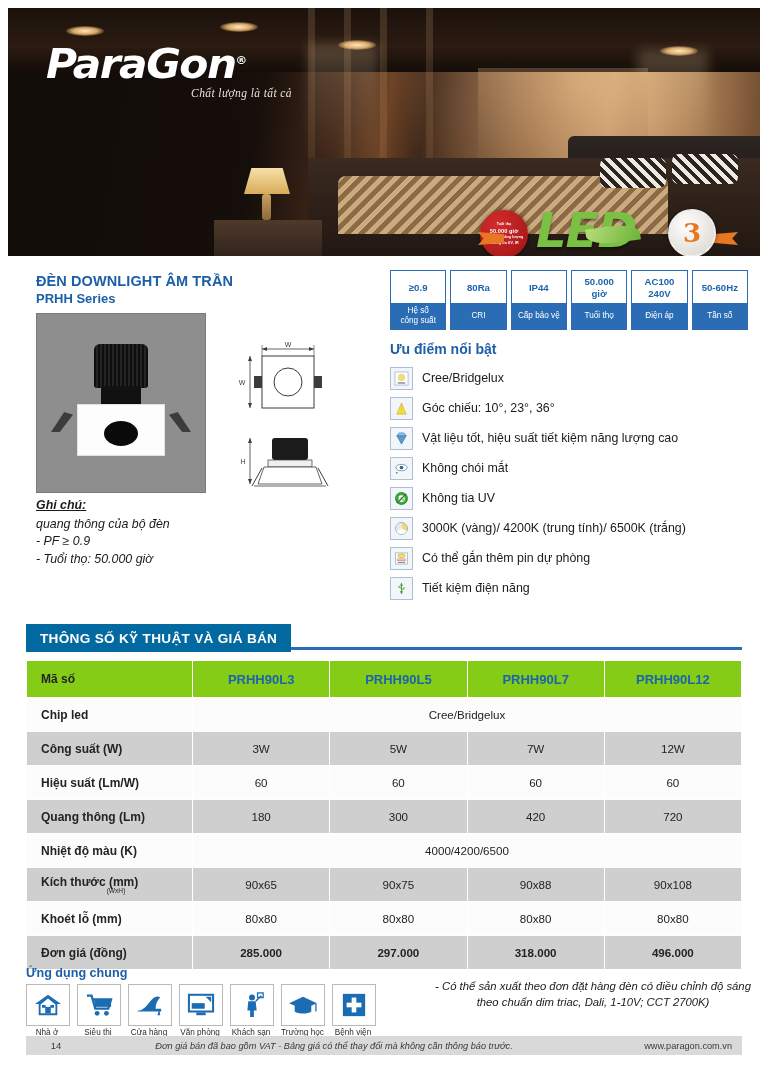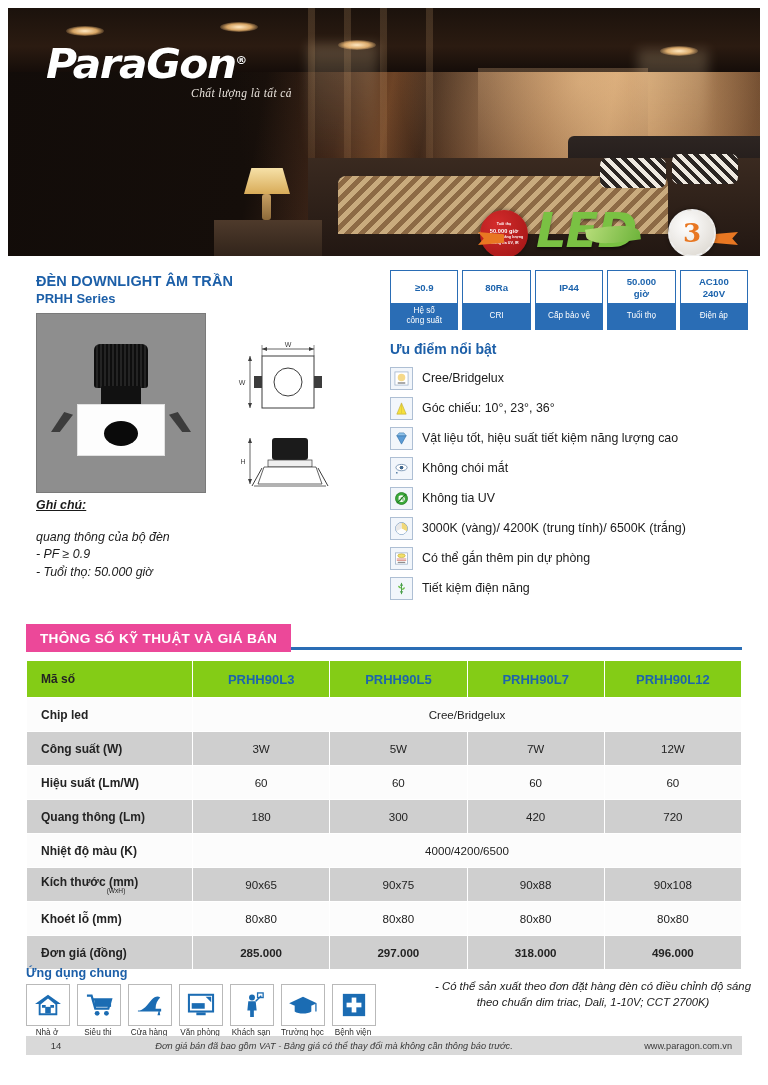--- a/index.html
+++ b/index.html
@@ -120,21 +120,21 @@
     clip-path:polygon(0 100%,60% 0,100% 14%,40% 100%);}
   .clip.l{left:14px;} .clip.r{right:14px;transform:scaleX(-1);}
 
   .draw{position:absolute;}
   .dw-top{left:228px;top:340px;width:124px;height:78px;}
   .dw-side{left:228px;top:432px;width:124px;height:62px;}
 
   .note{position:absolute;left:36px;top:497px;width:230px;
     font-family:"Liberation Sans", sans-serif;font-style:italic;
     font-size:12.4px;line-height:1.42;color:#1a1a1a;}
-  .note .hd{font-weight:bold;text-decoration:underline;display:block;margin-bottom:14px;}
+  .note .hd{font-weight:bold;text-decoration:underline;display:block;margin-bottom:1px;}
 
   
   .specbar{position:absolute;left:390px;top:270px;width:358px;display:flex;gap:4px;}
   .spec{flex:1;text-align:center;border:1px solid #2a6db5;}
   .spec .v{background:#fff;color:#1d64ad;font-size:9.6px;font-weight:bold;
     padding:4px 1px 3px;line-height:1.15;min-height:25px;
     display:flex;align-items:center;justify-content:center;}
   .spec .k{background:#2a6db5;color:#fff;font-size:8.2px;
     padding:3px 1px;line-height:1.18;min-height:20px;
     display:flex;align-items:center;justify-content:center;}
@@ -142,21 +142,21 @@
   
   .feat-hd{position:absolute;left:390px;top:341px;font-size:14px;font-weight:bold;color:#1c5fa8;}
   .feats{position:absolute;left:390px;top:363px;width:360px;}
   .feat{display:flex;align-items:center;gap:9px;height:30px;}
   .fico{width:21px;height:21px;flex:0 0 21px;border:1px solid #aebfd4;
     background:#f2f6fb;display:flex;align-items:center;justify-content:center;}
   .feat .tx{font-size:12.4px;color:#1b1b1b;white-space:nowrap;}
 
   
   .sec-hd{position:absolute;left:26px;top:624px;width:716px;height:26px;}
-  .sec-hd .bar{position:absolute;left:0;top:0;height:28px;background:#ec4899;
+  .sec-hd .bar{position:absolute;left:0;top:0;height:28px;background:#0369a1;
     display:flex;align-items:center;padding:0 14px;}
   .sec-hd .bar span{color:#fff;font-size:13.6px;font-weight:bold;letter-spacing:.3px;}
   .sec-hd .rule{position:absolute;left:0;right:0;bottom:0;height:3px;background:#2a6db5;}
 
   table.spec-table{position:absolute;left:26px;top:660px;width:716px;border-collapse:collapse;
     table-layout:fixed;}
   table.spec-table td{border:1px solid #ffffff;height:31px;text-align:center;
     font-size:11.6px;color:#232323;}
   table.spec-table td.lab{text-align:left;padding-left:14px;font-weight:bold;font-size:12px;width:150px;}
   tr.hdr td{background:#84cc16;height:34px;}
@@ -305,20 +305,24 @@
     <div class="spec">
       <div class="v" style="white-space:pre-line">50.000
 giờ</div>
       <div class="k" style="white-space:pre-line">Tuổi thọ</div>
     </div>
     <div class="spec">
       <div class="v" style="white-space:pre-line">AC100
 240V</div>
       <div class="k" style="white-space:pre-line">Điện áp</div>
     </div>
+    <div class="spec">
+      <div class="v">50-60Hz</div>
+      <div class="k" style="white-space:pre-line">Tần số</div>
+    </div>
   </div>
 
   <div class="feat-hd">Ưu điểm nổi bật</div>
   <div class="feats">
 
     <div class="feat">
       <div class="fico">
         <svg width="15" height="15" viewBox="0 0 16 16">
             <rect x="1" y="1" width="14" height="14" fill="#fff" stroke="#9bb0c8" stroke-width="0.8"></rect>
             <circle cx="8" cy="7" r="4" fill="#f5d98a"></circle>

